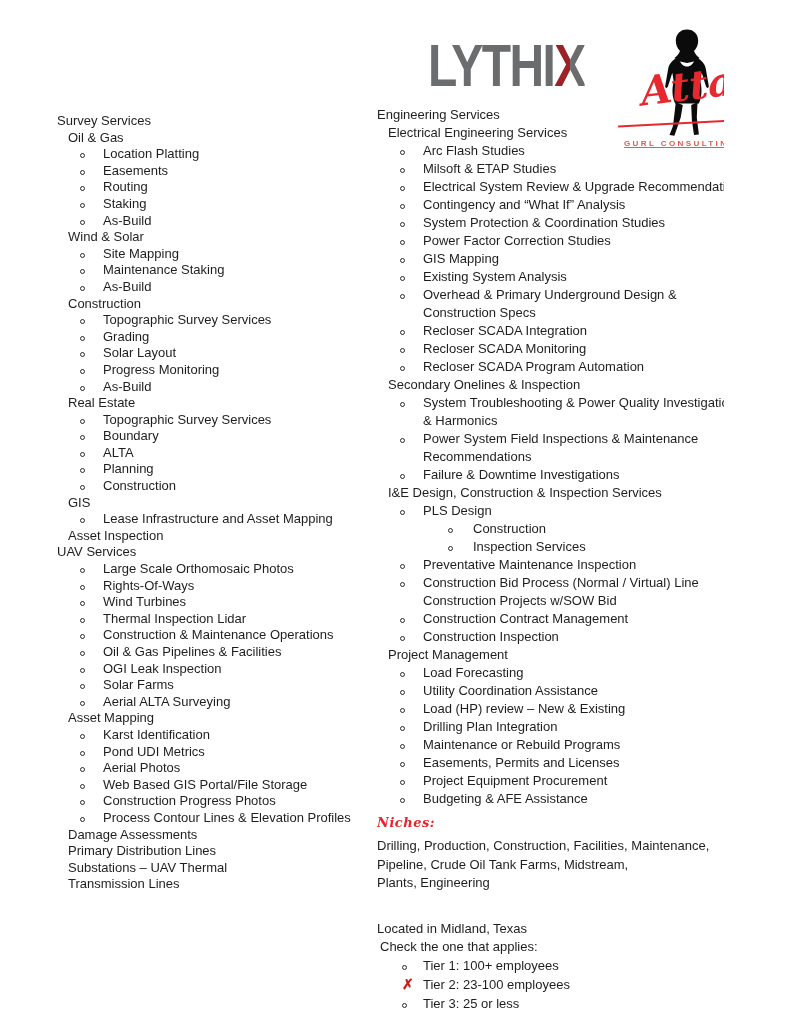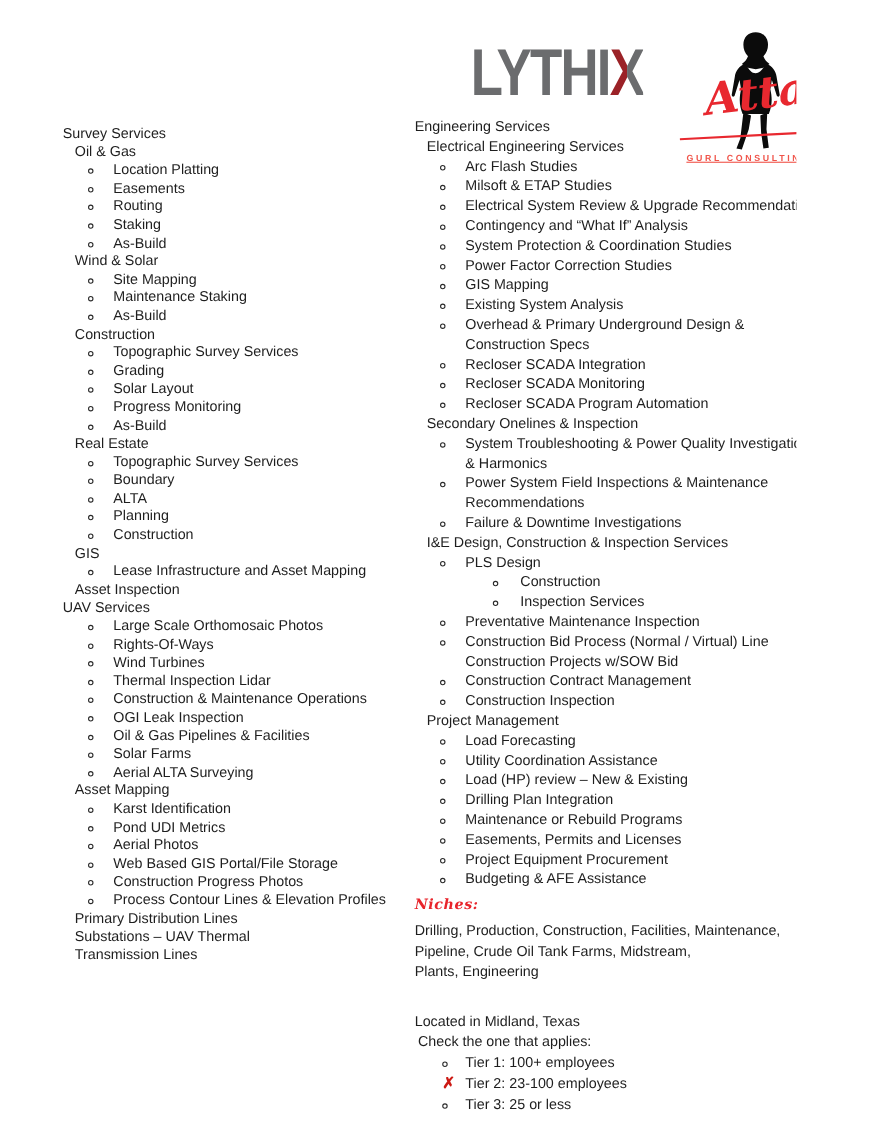--- a/index.html
+++ b/index.html
@@ -208,28 +208,28 @@
       <div class="line lv2">
         <span class="marker"><span class="circle"></span></span>
         <span class="txt">Thermal Inspection Lidar</span>
       </div>
       <div class="line lv2">
         <span class="marker"><span class="circle"></span></span>
         <span class="txt">Construction &amp; Maintenance Operations</span>
       </div>
       <div class="line lv2">
         <span class="marker"><span class="circle"></span></span>
+        <span class="txt">Oil &amp; Gas Pipelines &amp; Facilities</span>
+      </div>
+      <div class="line lv2">
+        <span class="marker"><span class="circle"></span></span>
         <span class="txt">OGI Leak Inspection</span>
       </div>
       <div class="line lv2">
         <span class="marker"><span class="circle"></span></span>
-        <span class="txt">Oil &amp; Gas Pipelines &amp; Facilities</span>
-      </div>
-      <div class="line lv2">
-        <span class="marker"><span class="circle"></span></span>
         <span class="txt">Solar Farms</span>
       </div>
       <div class="line lv2">
         <span class="marker"><span class="circle"></span></span>
         <span class="txt">Aerial ALTA Surveying</span>
       </div>
       <div class="line lv1">
         <span class="txt">Asset Mapping</span>
       </div>
       <div class="line lv2">
@@ -248,20 +248,23 @@
         <span class="marker"><span class="circle"></span></span>
         <span class="txt">Web Based GIS Portal/File Storage</span>
       </div>
       <div class="line lv2">
         <span class="marker"><span class="circle"></span></span>
         <span class="txt">Construction Progress Photos</span>
       </div>
       <div class="line lv2">
         <span class="marker"><span class="circle"></span></span>
         <span class="txt">Process Contour Lines &amp; Elevation Profiles</span>
+      </div>
+      <div class="line lv1">
+        <span class="txt">Damage Assessments</span>
       </div>
       <div class="line lv1">
         <span class="txt">Primary Distribution Lines</span>
       </div>
       <div class="line lv1">
         <span class="txt">Substations – UAV Thermal</span>
       </div>
       <div class="line lv1">
         <span class="txt">Transmission Lines</span>
       </div>

